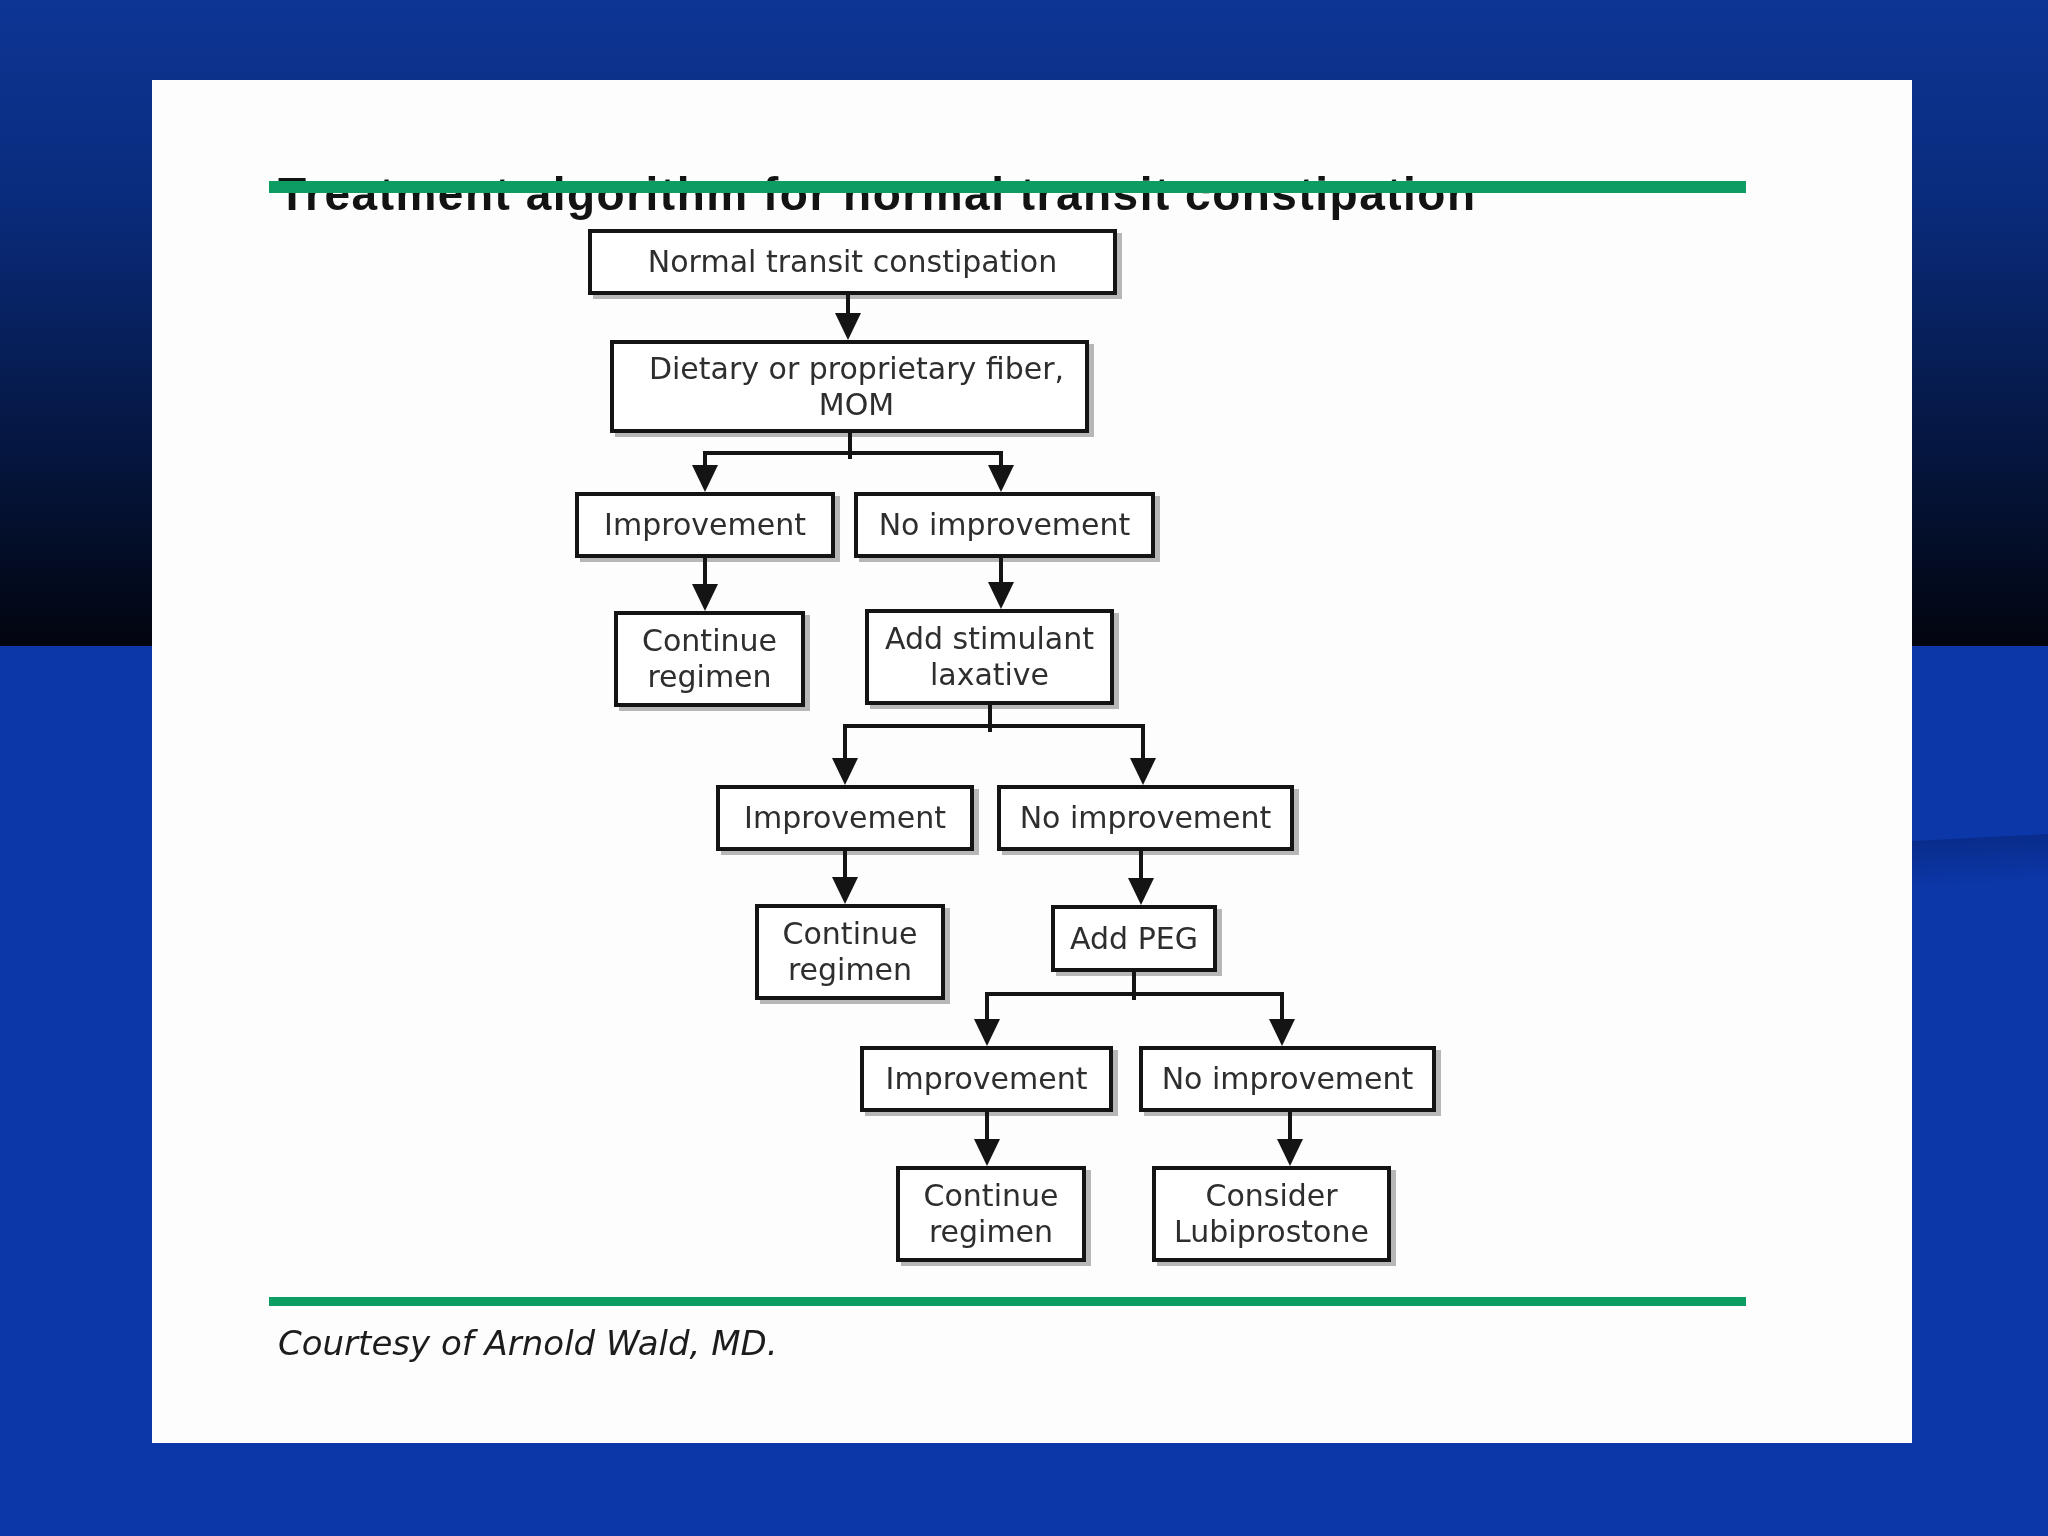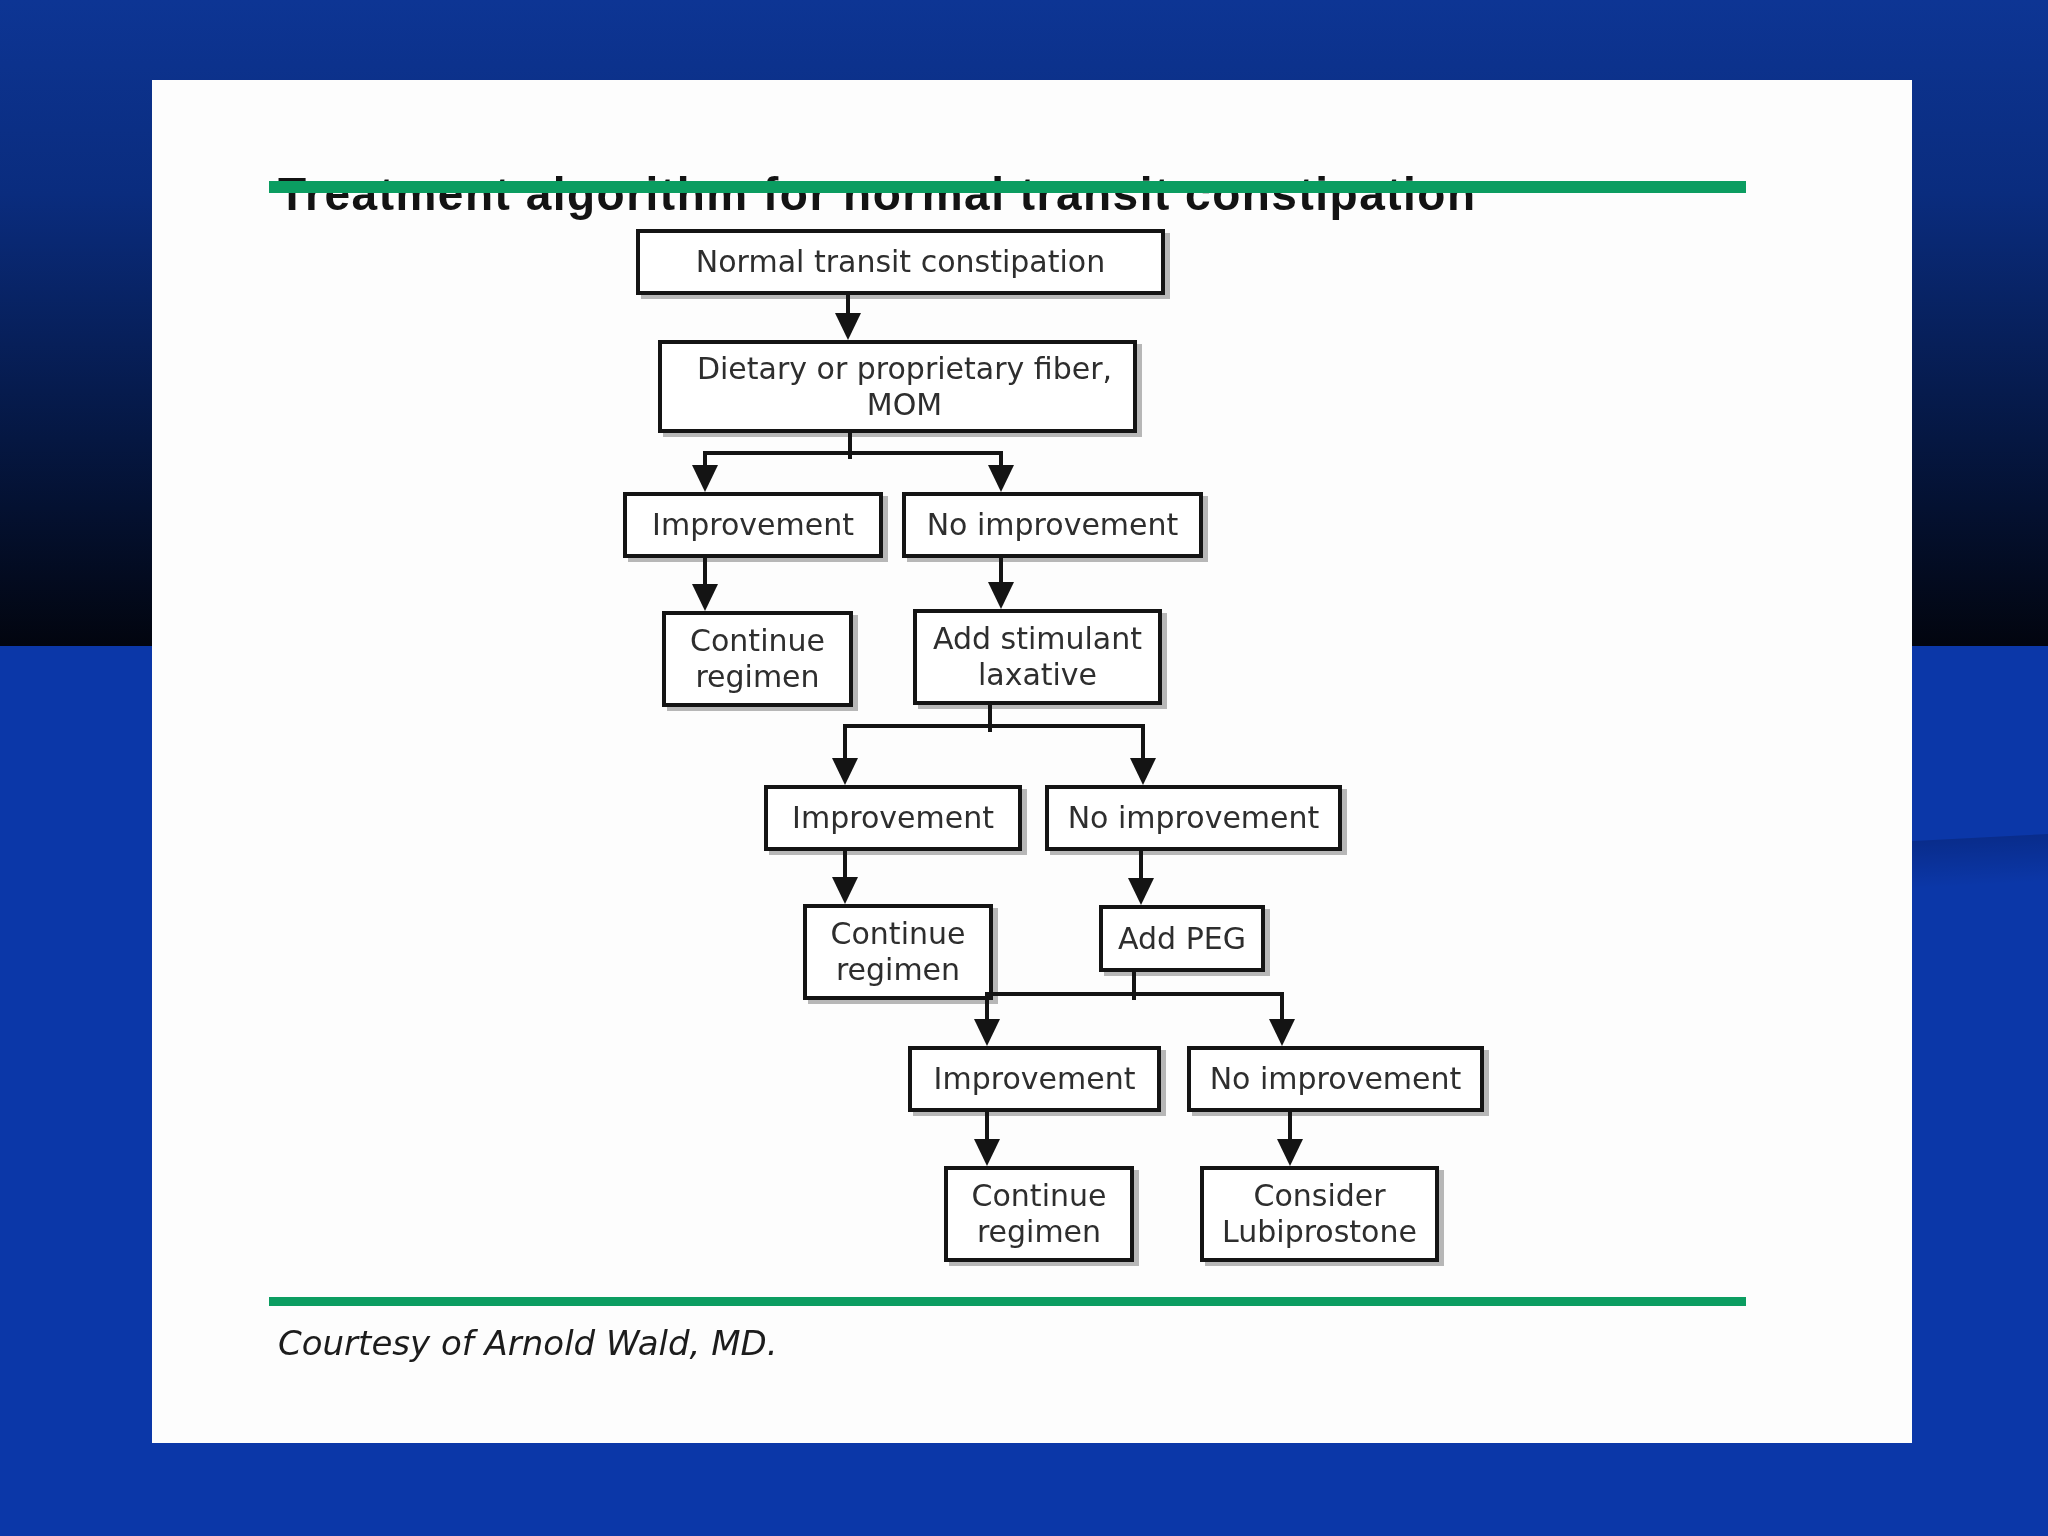--- a/index.html
+++ b/index.html
@@ -32,21 +32,21 @@
   }
   .accent-bar.top{top:101px;height:12px;}
   .accent-bar.bottom{top:1217px;height:9px;}
   .flow-node{
     position:absolute;background:#FFFFFF;
     border:4px solid #141414;
     box-shadow:5px 4px 0 rgba(125,125,125,0.55);
     display:flex;align-items:center;justify-content:center;
     text-align:center;
     font-size:30px;line-height:36px;color:#2E2E2E;
-    white-space:pre;box-sizing:border-box;margin-left:48px;
+    white-space:pre;box-sizing:border-box;
   }
   .connector{position:absolute;background:#141414;}
   .varrow{position:absolute;width:26px;}
   .varrow .stem{position:absolute;left:11px;top:0;width:4px;background:#141414;}
   .varrow .head{
     position:absolute;left:0;bottom:0;width:0;height:0;
     border-left:13px solid transparent;border-right:13px solid transparent;
     border-top:27px solid #141414;
   }
   .footer-notes{

